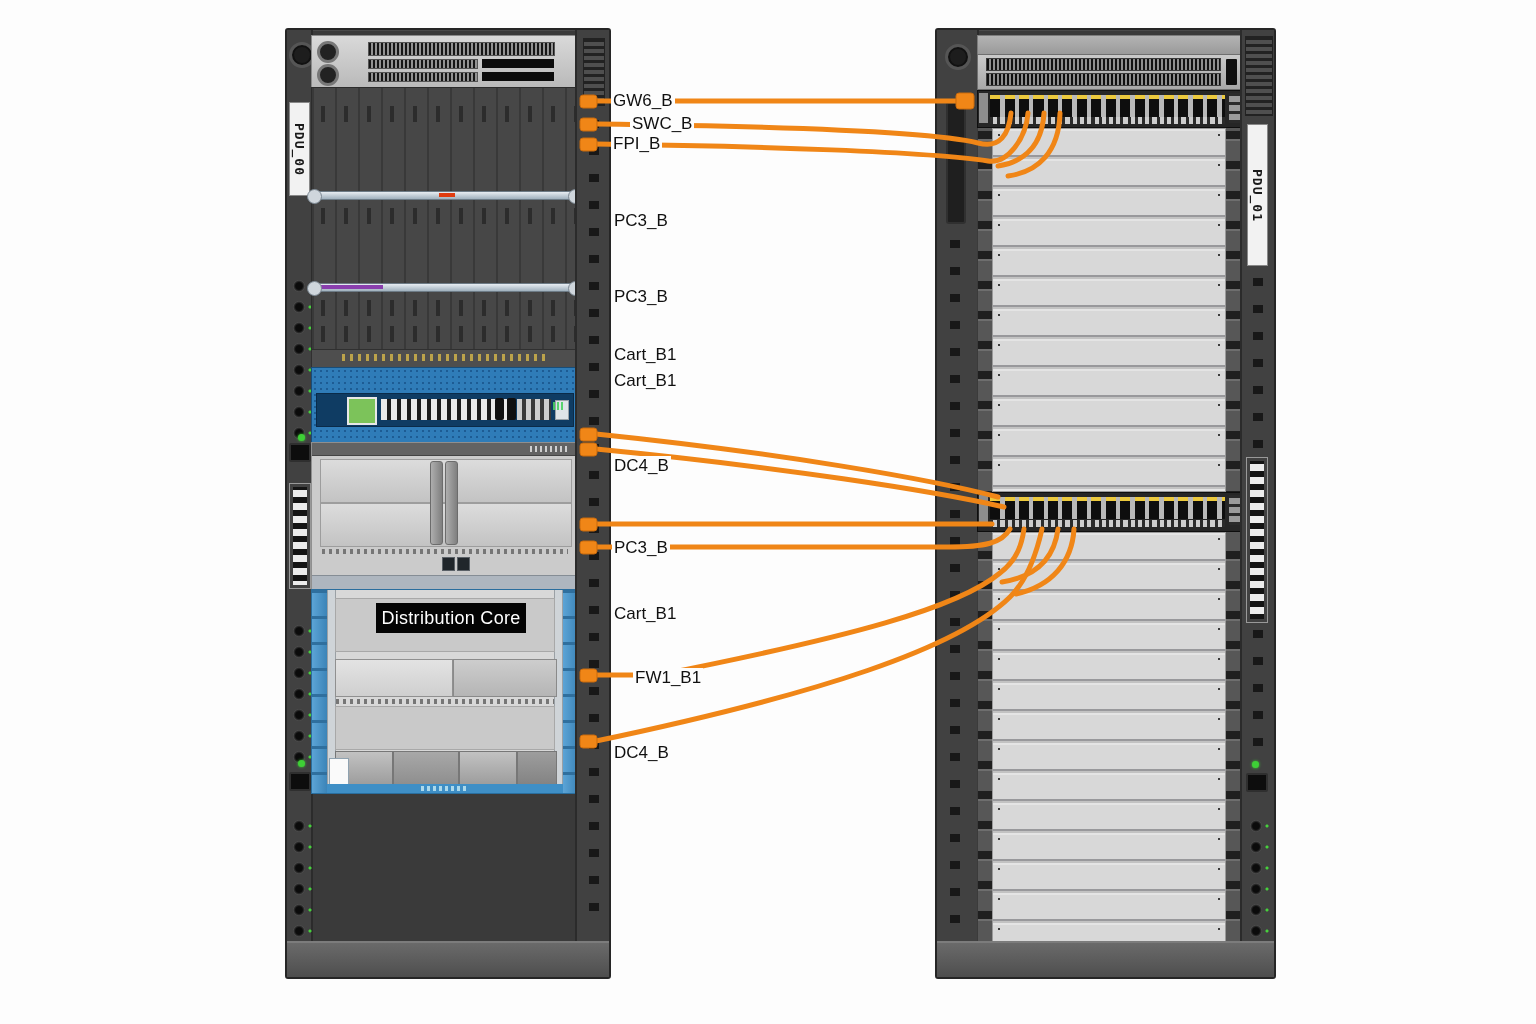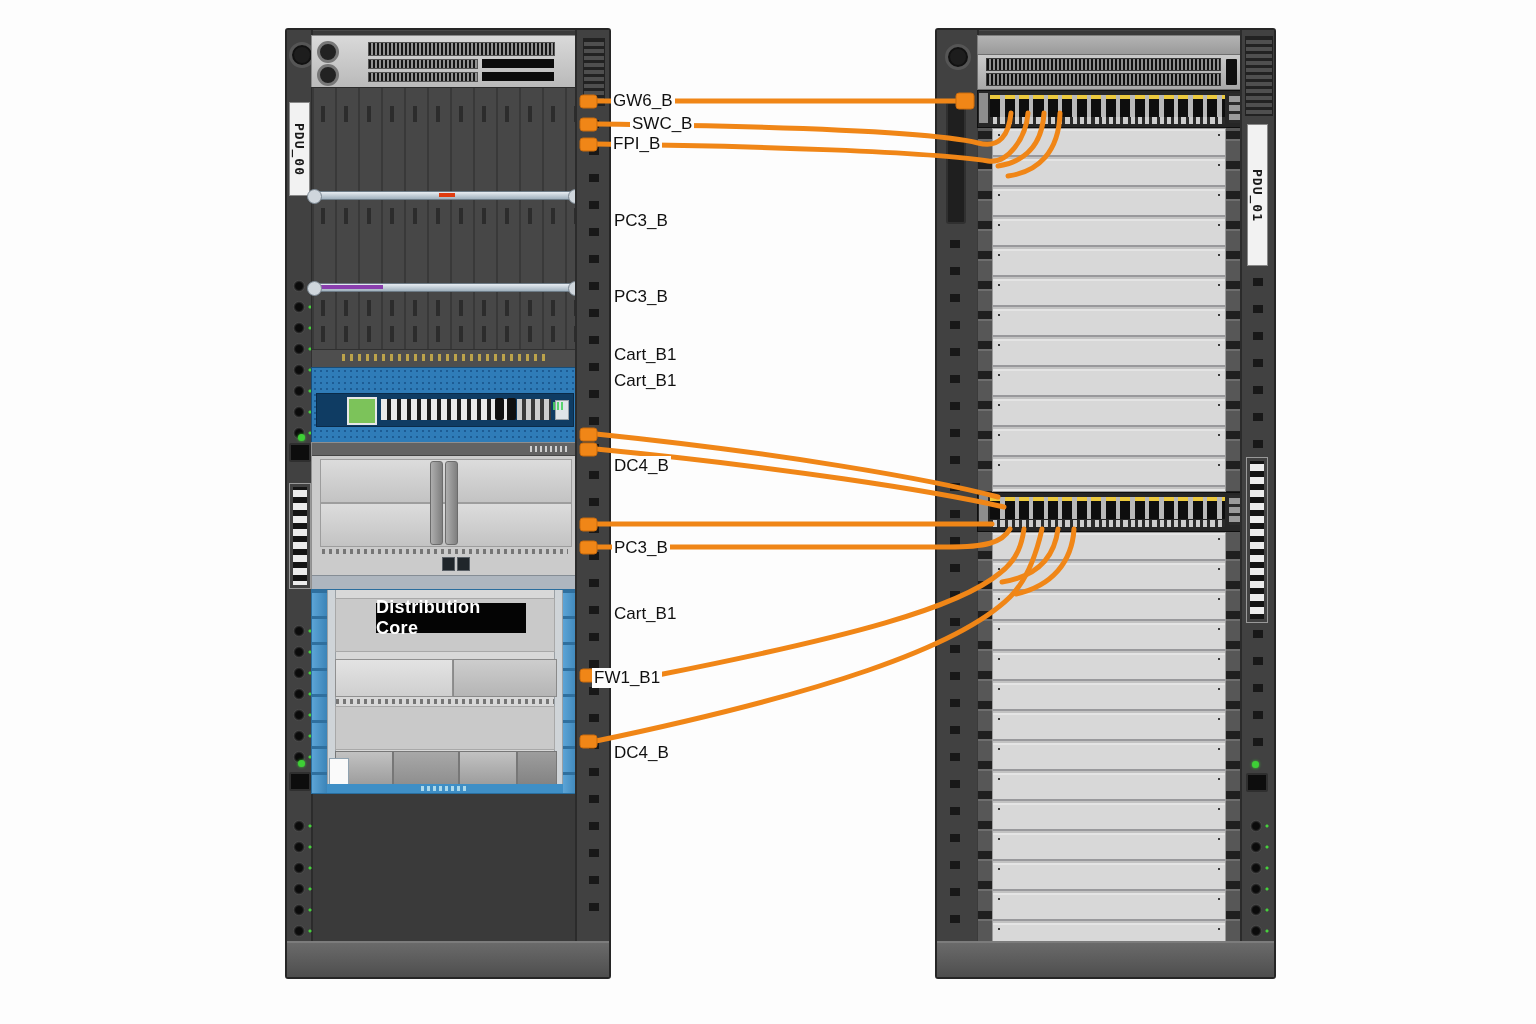--- a/index.html
+++ b/index.html
@@ -70,21 +70,21 @@
         background:repeating-linear-gradient(90deg,#cfcfcf 0 2px,rgba(0,0,0,0) 2px 5px);}
   .gpanel{position:absolute;border:1px solid #9d9d9d;background:linear-gradient(#dcdcdc,#c3c3c3);}
   .ghandle{position:absolute;width:11px;border-radius:3px;background:linear-gradient(90deg,#aeaeae,#7f7f7f);border:1px solid #6c6c6c;}
   .dotline{position:absolute;height:5px;
         background:repeating-linear-gradient(90deg,#767676 0 3px,rgba(0,0,0,0) 3px 7px);}
   .portpair{position:absolute;width:11px;height:12px;background:#20262b;border:1px solid #5a6066;}
   .u-core{border:1px solid #2a6e9e;background:#d8d8d8;}
   .corerail{position:absolute;top:0;bottom:0;width:15px;background:linear-gradient(90deg,#5ca4d6,#3b84b8);
         background-image:repeating-linear-gradient(180deg,#2f6f9e 0 3px,rgba(0,0,0,0) 3px 26px),linear-gradient(90deg,#5ca4d6,#3b84b8);}
   .coreinneredge{position:absolute;top:0;bottom:0;width:7px;background:#cfd4d8;border-left:1px solid #9aa0a5;border-right:1px solid #9aa0a5;}
-  .corelabel{position:absolute;background:#040404;color:#fff;font-size:18px;font-weight:700;
+  .corelabel{position:absolute;background:#040404;color:#fff;font-size:18px;font-weight:400;
         display:flex;align-items:center;justify-content:center;letter-spacing:.3px;}
   .coreband{position:absolute;background:#c9c9c9;border:1px solid #a8a8a8;}
   .corebox-l{position:absolute;background:linear-gradient(#e3e3e3,#cfcfcf);border:1px solid #909090;}
   .corebox-r{position:absolute;background:linear-gradient(#cdcdcd,#b5b5b5);border:1px solid #8a8a8a;}
   .coremod{position:absolute;height:34px;border:1px solid #777;background:linear-gradient(#c2c2c2,#9b9b9b);}
   .bluestrip{position:absolute;left:15px;right:15px;height:9px;background:#3f8fc6;}
   .bluestrip .cy{position:absolute;left:40%;top:2px;width:46px;height:5px;opacity:.85;
         background:repeating-linear-gradient(90deg,#bfe6f2 0 3px,rgba(0,0,0,0) 3px 6px);}
   .whitemod{position:absolute;background:#fafafa;border:1px solid #8fa2b0;}
 
@@ -312,17 +312,17 @@
       <div class="clabel" style="left: 611px; top: 91px;">GW6_B</div>
       <div class="clabel" style="left: 630px; top: 114px;">SWC_B</div>
       <div class="clabel" style="left: 611px; top: 134px;">FPI_B</div>
       <div class="clabel" style="left: 612px; top: 211px;">PC3_B</div>
       <div class="clabel" style="left: 612px; top: 287px;">PC3_B</div>
       <div class="clabel" style="left: 612px; top: 345px;">Cart_B1</div>
       <div class="clabel" style="left: 612px; top: 371px;">Cart_B1</div>
       <div class="clabel" style="left: 612px; top: 456px;">DC4_B</div>
       <div class="clabel" style="left: 612px; top: 538px;">PC3_B</div>
       <div class="clabel" style="left: 612px; top: 604px;">Cart_B1</div>
-      <div class="clabel" style="left: 592px; top: 668px;">FW1_B1</div>
+      <div class="clabel" style="left: 633px; top: 668px;">FW1_B1</div>
       <div class="clabel" style="left: 612px; top: 743px;">DC4_B</div>
     </div>
 
 </div>
 
 </body></html>

